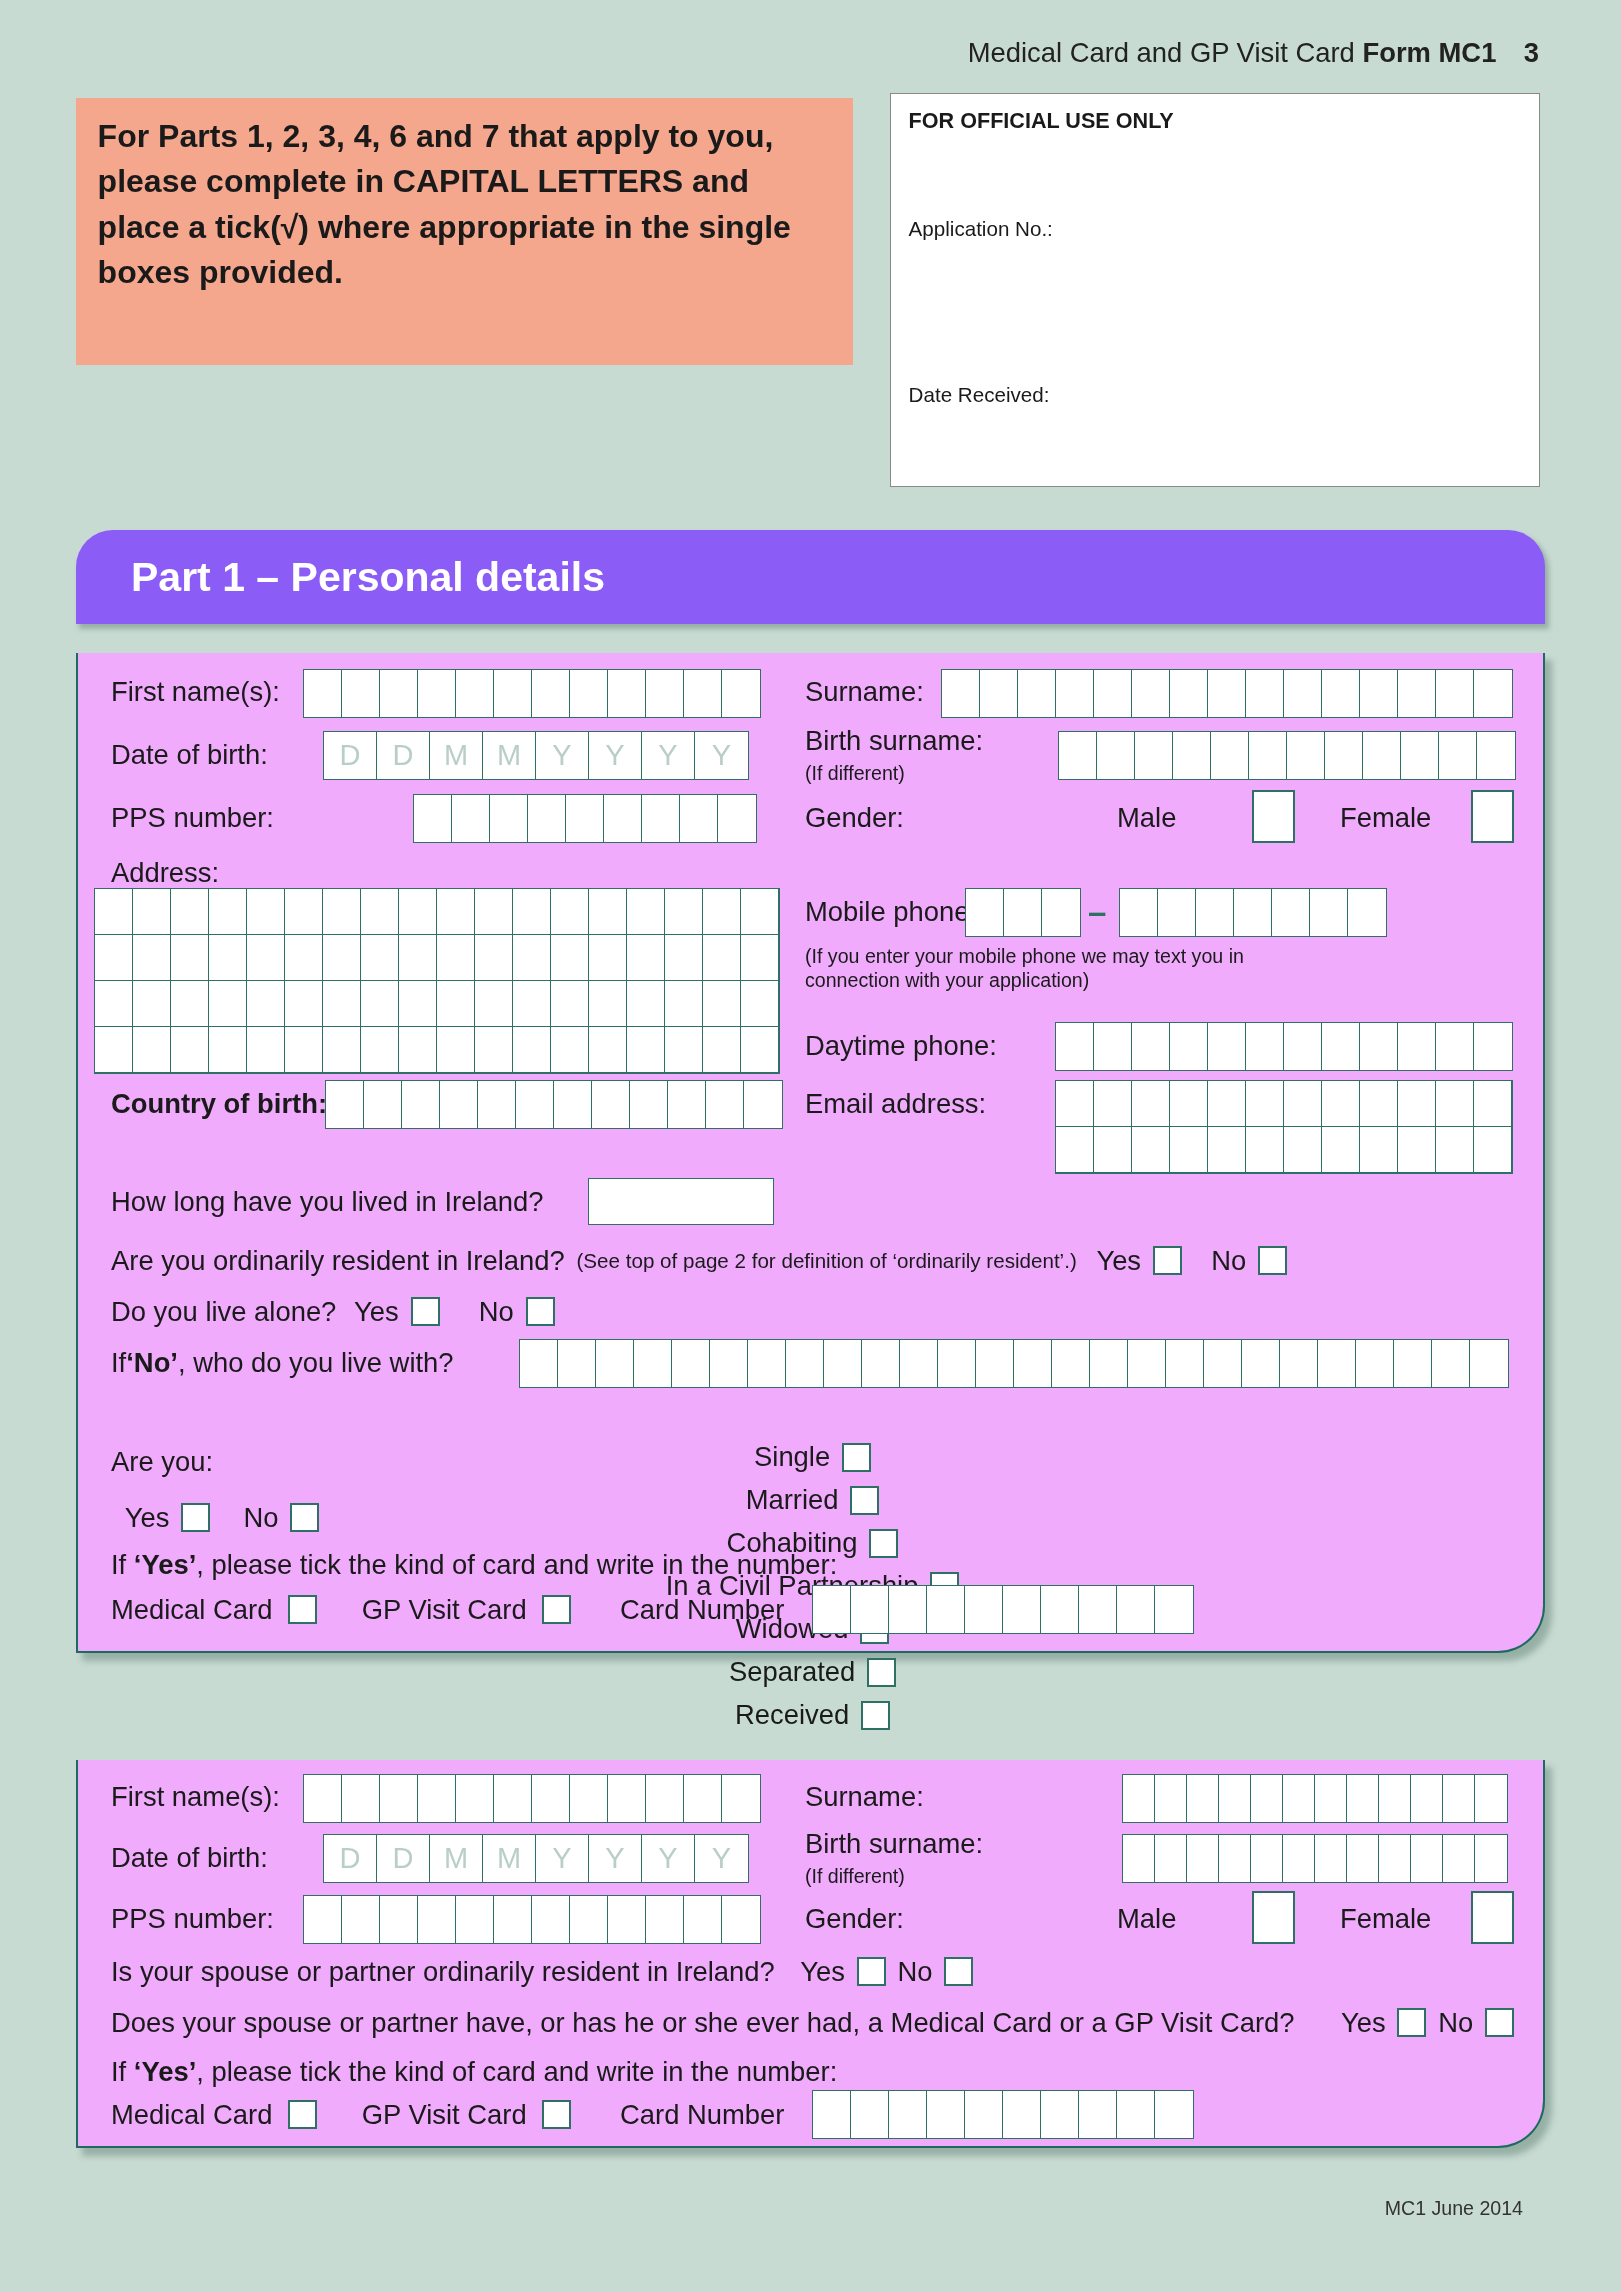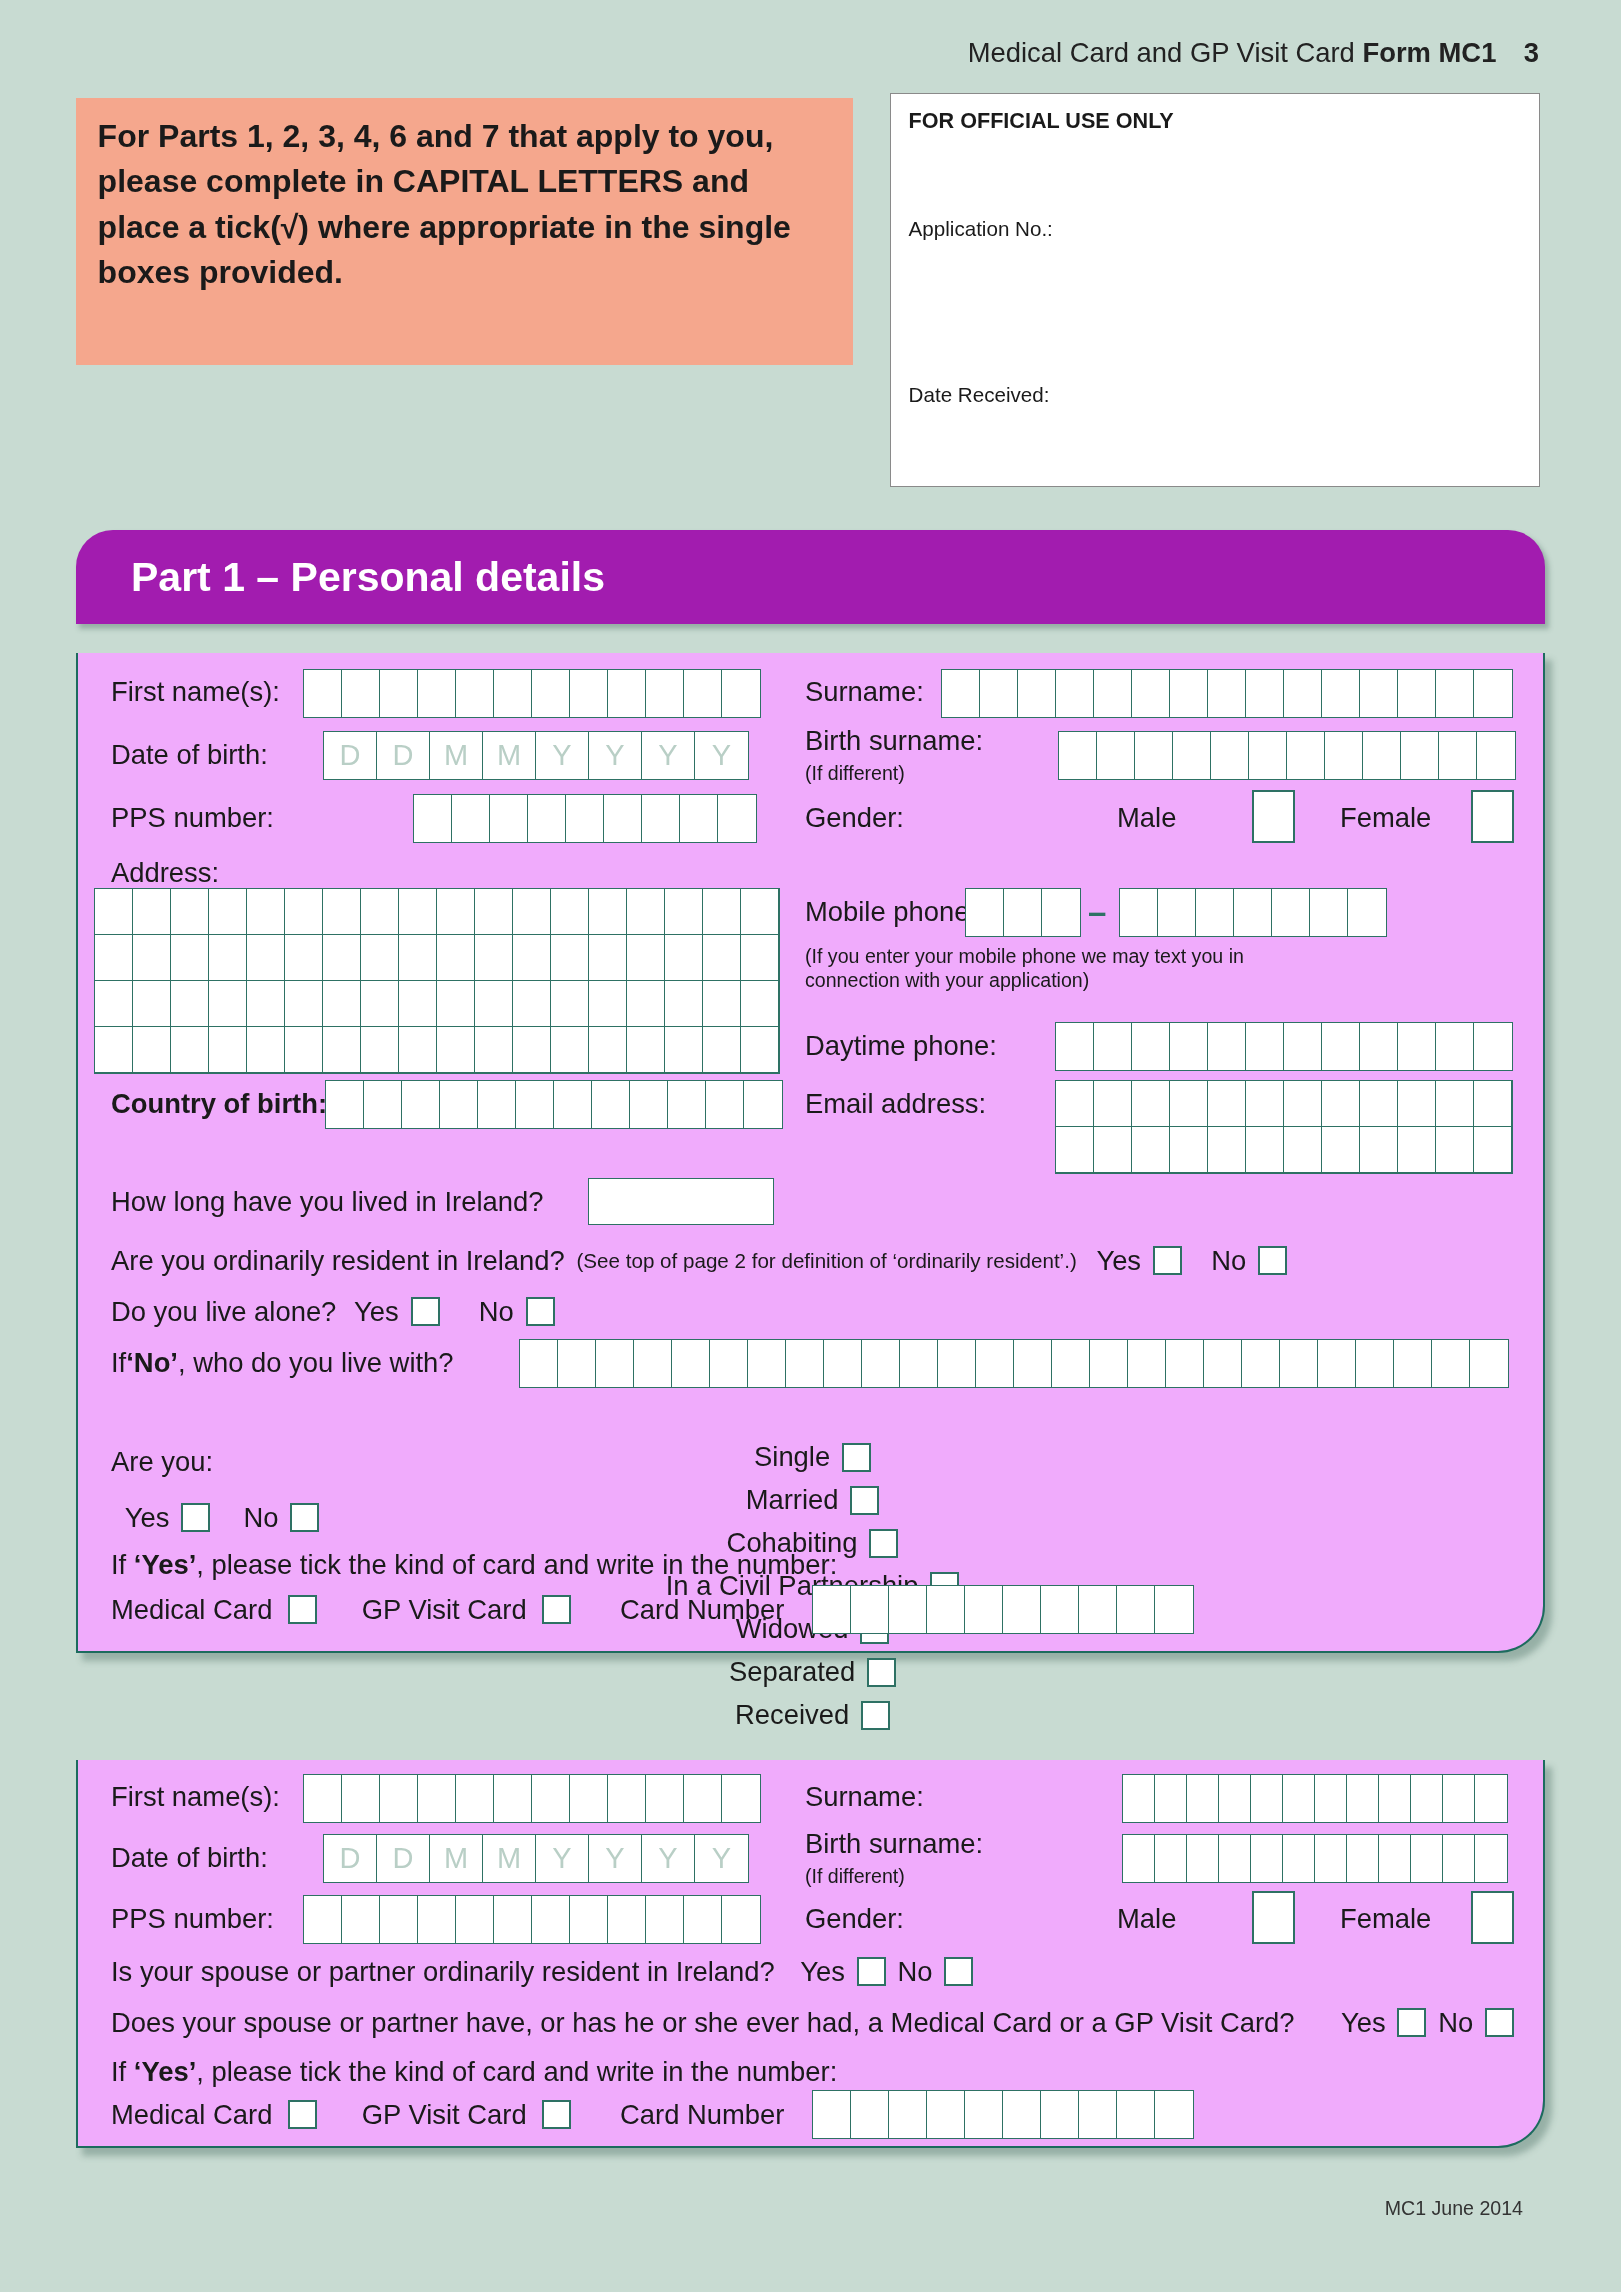--- a/index.html
+++ b/index.html
@@ -19,21 +19,21 @@
   
   .official{
     position:absolute;left:890px;top:93px;width:650px;height:394px;background:#ffffff;
     border:1px solid #8a8a8a;box-sizing:border-box;
   }
   .ou-title{position:absolute;left:17.6px;top:13.7px;font-size:21.6px;font-weight:bold;}
   .ou-app{position:absolute;left:17.6px;top:123px;font-size:20.6px;}
   .ou-date{position:absolute;left:17.6px;top:289px;font-size:20.6px;}
   
   .part1-bar{
-    position:absolute;left:76px;top:530px;width:1469px;height:94px;background:#a21caf;
+    position:absolute;left:76px;top:530px;width:1469px;height:94px;background:#8b5cf6;
     border-radius:37px 37px 0 0;box-shadow:3.9px 4.9px 4.9px rgba(60,95,84,0.35);
     color:#fff;font-size:41px;font-weight:bold;line-height:94px;padding-left:55px;box-sizing:border-box;
   }
   
   .sec{position:absolute;left:76px;width:1469px;}
   .sec-h{
     height:61px;background:#4f8478;border-radius:27.4px 27.4px 0 0;color:#fff;
     font-size:30px;font-weight:bold;line-height:61px;padding-left:45px;box-sizing:border-box;
     box-shadow:3.9px 3.9px 3.9px rgba(60,95,84,0.3);white-space:nowrap;
   }

